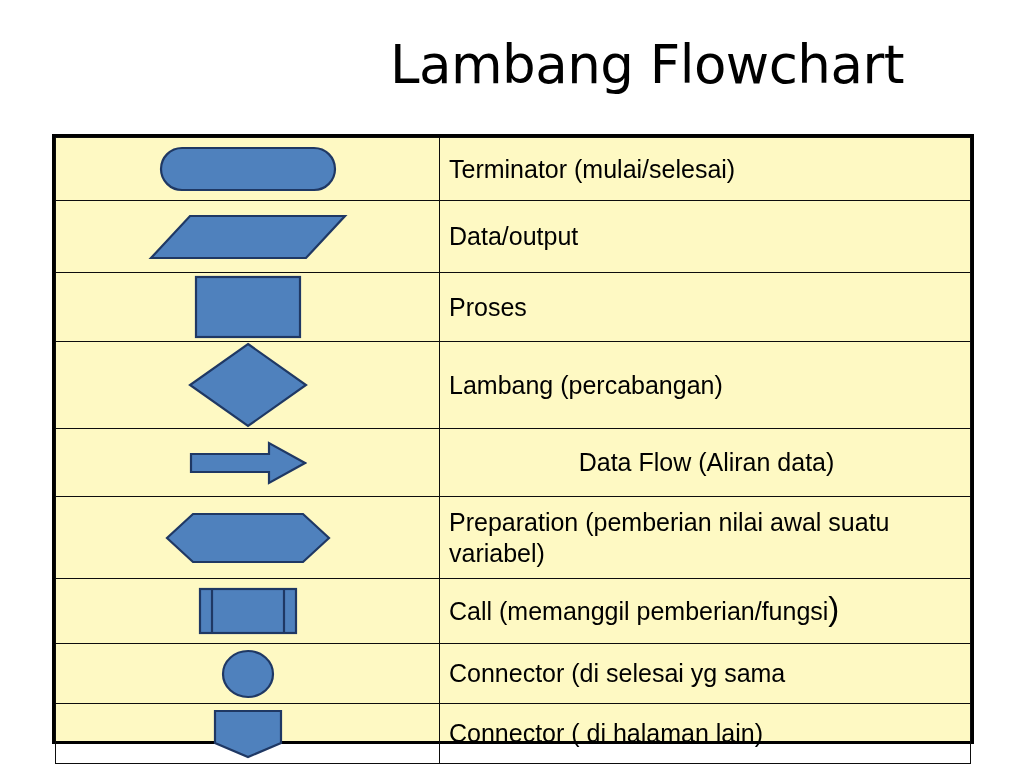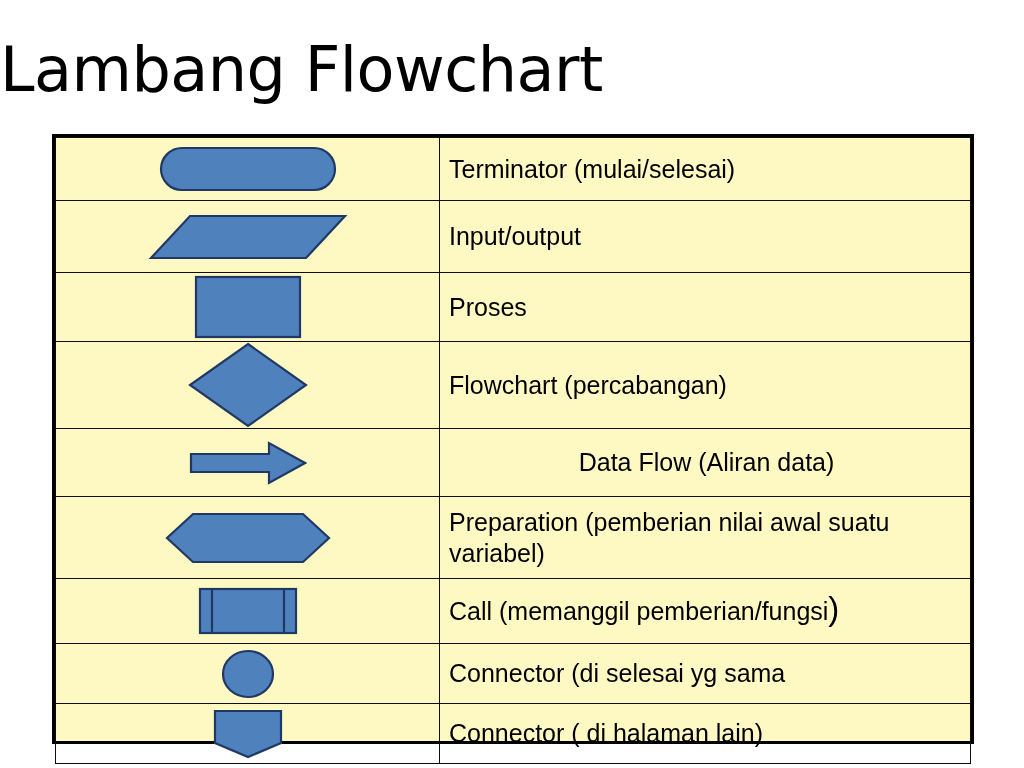--- a/index.html
+++ b/index.html
@@ -20,23 +20,23 @@
     height: 768px;
     background: #ffffff;
   }
 
   
   .slide-title {
     position: absolute;
     left: 0;
     top: 36px;
     width: 904px;
-    text-align: left;
+    text-align: right;
     font-family: "DejaVu Sans", sans-serif;
-    font-size: 62px;
+    font-size: 53px;
     font-weight: 400;
     color: #000000;
     letter-spacing: -0.5px;
     line-height: 1.1;
     white-space: nowrap;
   }
 
   
   .symbol-table {
     position: absolute;
@@ -126,21 +126,21 @@
 
         <tr class="r2">
           <td class="col-shape">
             <div class="shape-cell">
               <svg width="200" height="48" viewBox="0 0 200 48">
                 <polygon class="fill" points="42,3 197,3 158,45 3,45"></polygon>
               </svg>
             </div>
           </td>
           <td class="col-label">
-            <span>Input/output</span><span class="big-paren"></span>
+            <span>Data/output</span><span class="big-paren"></span>
           </td>
         </tr>
 
         <tr class="r3">
           <td class="col-shape">
             <div class="shape-cell">
               <svg width="108" height="64" viewBox="0 0 108 64">
                 <rect class="fill" x="2" y="2" width="104" height="60"></rect>
               </svg>
             </div>
@@ -152,21 +152,21 @@
 
         <tr class="r4">
           <td class="col-shape">
             <div class="shape-cell">
               <svg width="120" height="86" viewBox="0 0 120 86">
                 <polygon class="fill" points="60,2 118,43 60,84 2,43"></polygon>
               </svg>
             </div>
           </td>
           <td class="col-label">
-            <span>Flowchart (percabangan)</span><span class="big-paren"></span>
+            <span>Lambang (percabangan)</span><span class="big-paren"></span>
           </td>
         </tr>
 
         <tr class="r5">
           <td class="col-shape">
             <div class="shape-cell">
               <svg width="118" height="44" viewBox="0 0 118 44">
                 <polygon class="fill" points="2,13 80,13 80,2 116,22 80,42 80,31 2,31"></polygon>
               </svg>
             </div>

